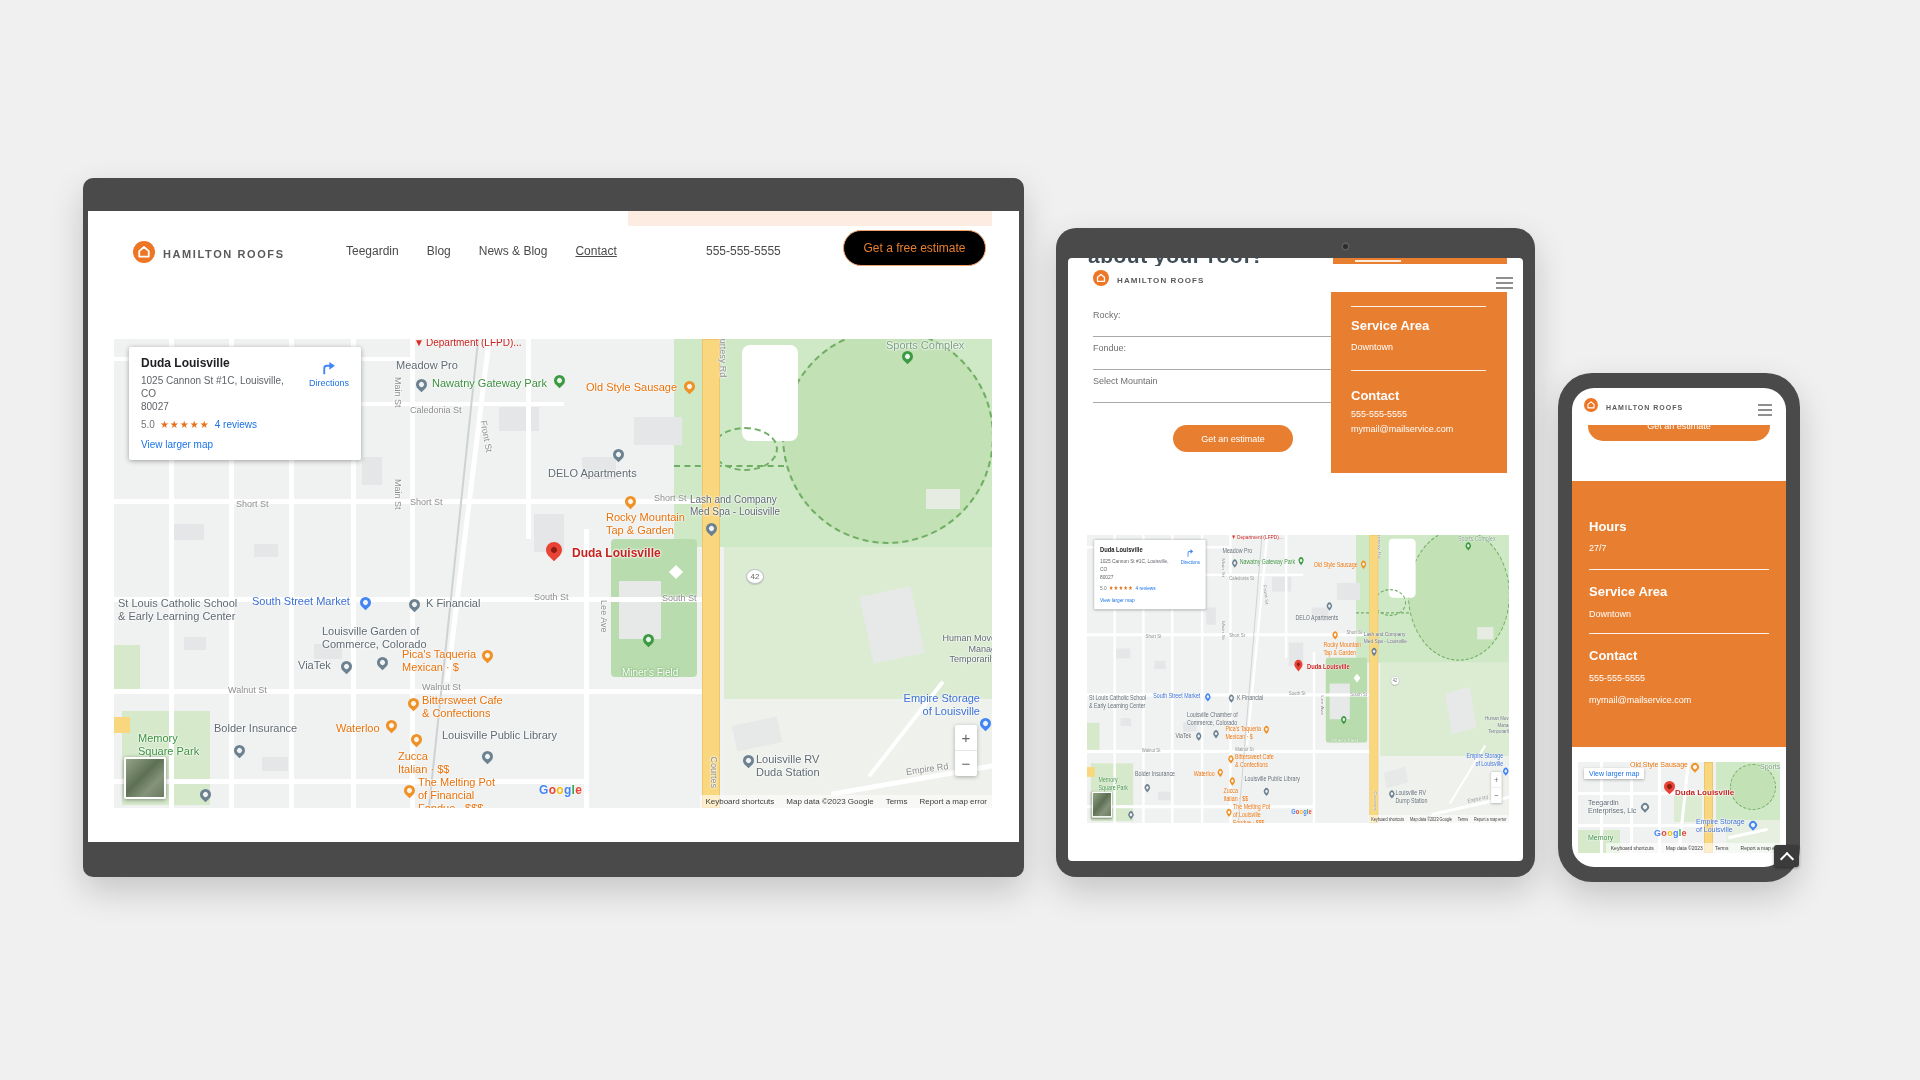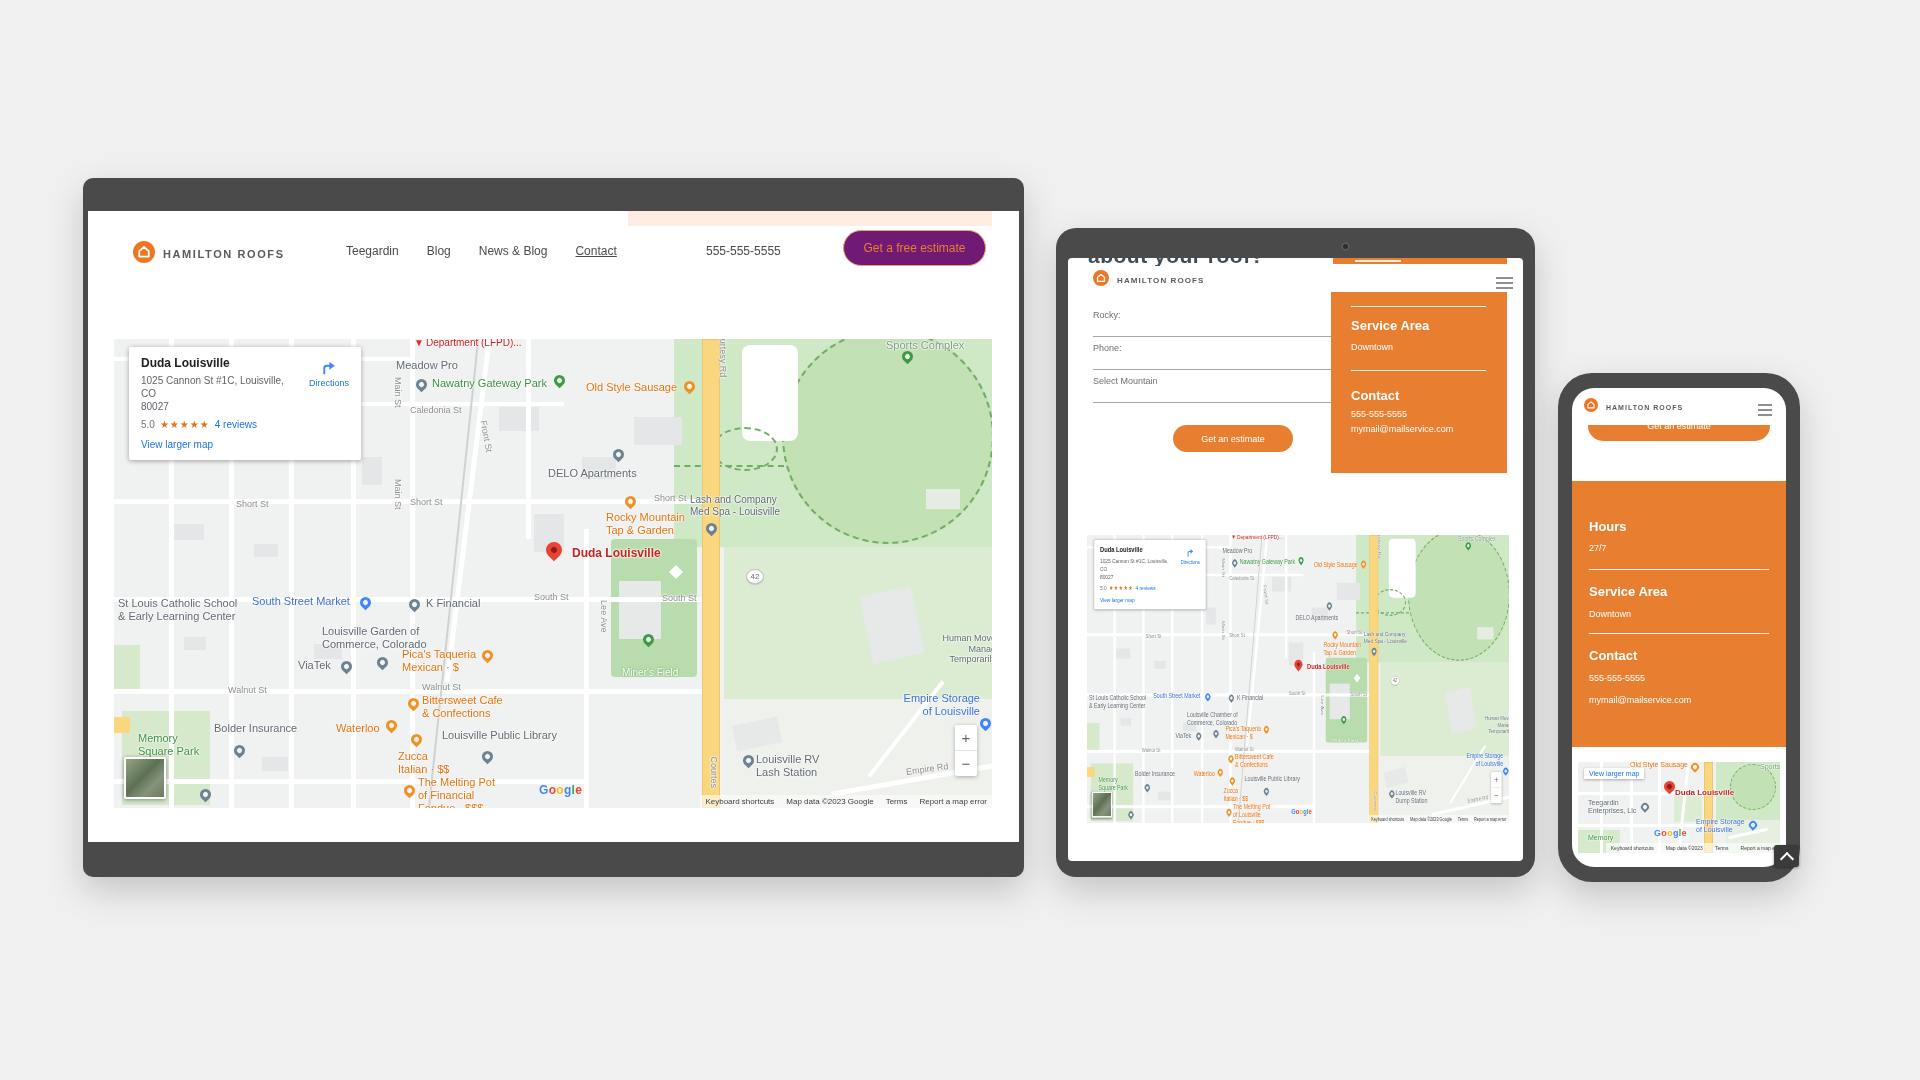--- a/index.html
+++ b/index.html
@@ -14,21 +14,21 @@
   .peach-strip{position:absolute;left:540px;top:0;width:364px;height:15px;background:#fcece1;}
   .site-header{position:absolute;left:0;top:0;width:100%;height:95px;}
   .logo{position:absolute;display:flex;align-items:center;gap:8px;}
   .logo-text{font-size:11px;font-weight:bold;letter-spacing:1.6px;color:#5a5a5a;white-space:nowrap;}
   .logo.sm .logo-text{font-size:8px;letter-spacing:1.1px;}
   .logo.xs .logo-text{font-size:7px;letter-spacing:1px;}
   .nav{position:absolute;left:258px;top:33px;display:flex;gap:28px;font-size:12px;color:#4a4a4a;}
   .nav a{cursor:pointer;}
   .nav a.active{text-decoration:underline;}
   .header-phone{position:absolute;left:618px;top:33px;font-size:12px;}
-  .cta-outline{position:absolute;left:755px;top:19px;width:143px;height:36px;background:#701a75;
+  .cta-outline{position:absolute;left:755px;top:19px;width:143px;height:36px;background:#000000;
      border:1px solid #f0a26c;border-radius:18px;color:#e87e2f;font-size:12px;
      font-family:"Liberation Sans",sans-serif;cursor:pointer;}
 
   
   .map{position:absolute;background:#f0f1f1;overflow:hidden;}
   .shp{position:absolute;box-sizing:border-box;}
   .map-label{position:absolute;white-space:pre-line;line-height:1.18;font-size:10px;
      text-shadow:0 0 2px #fff,0 0 2px #fff,0 0 3px #fff;pointer-events:none;}
   .lab-gray{color:#5f6a72;}
   .lab-green{color:#3d9140;}
@@ -216,21 +216,21 @@
 Square Park</div>
         <div class="map-label lab-orange" style="left: 284px; top: 411px; position: absolute; font-size: 11px;">Zucca
 Italian · $$</div>
         <div class="map-label lab-gray" style="left: 328px; top: 390px; position: absolute; font-size: 11px;">Louisville Public Library</div>
         <div class="map-label lab-orange" style="left: 304px; top: 437px; position: absolute; font-size: 11px;">The Melting Pot
 of Financial
 Fondue · $$$</div>
         <div class="map-label lab-blue" style="left: 786px; top: 353px; position: absolute; font-size: 11px; width: 80px; text-align: right;">Empire Storage
 of Louisville</div>
         <div class="map-label lab-gray" style="left: 642px; top: 414px; position: absolute; font-size: 11px;">Louisville RV
-Lash Station</div>
+Duda Station</div>
         <div class="map-label lab-street" style="left: 792px; top: 425px; position: absolute; transform: rotate(-8deg);">Empire Rd</div>
         <div class="map-label lab-gray" style="left: 812px; top: 294px; position: absolute; font-size: 9px; width: 70px; text-align: right;">Human Move
 Manag
 Temporarily</div>
         <div class="map-label lab-parkgray" style="left: 772px; top: 0px; position: absolute; font-size: 11px;">Sports Complex</div>
         <div class="map-label lab-street" style="left: 584px; top: 8px; position: absolute; transform: rotate(90deg);">Courtesy Rd</div>
         <div class="map-label lab-street" style="left: 584px; top: 428px; position: absolute; transform: rotate(90deg);">Courtes</div>
         <div class="map-label lab-field" style="left: 508px; top: 328px; position: absolute;">Miner's Field</div>
         <span class="flag-red" style="left: 300px; top: -2px; position: absolute;">▼</span>
         <span class="pin pin-gray" style="left: 302px; top: 40px; width: 11px; height: 11px; position: absolute;"></span>
@@ -305,21 +305,21 @@
       <span class="logo-text">HAMILTON ROOFS</span>
     </div>
     <div class="burger" style="position:absolute;left:428px;top:16px">
         <i></i>
         <i></i>
         <i></i>
       </div>
 
     <label class="tab-form-label" style="left:25px;top:52px">Rocky:</label>
     <input class="uline" style="left: 25px; top: 62px;">
-    <label class="tab-form-label" style="left:25px;top:85px">Phone:</label>
+    <label class="tab-form-label" style="left:25px;top:85px">Fondue:</label>
     <input class="uline" style="left: 25px; top: 95px;">
     <label class="tab-form-label" style="left:25px;top:118px">Select Mountain</label>
     <input class="uline" style="left: 25px; top: 128px;">
     <button class="cta-fill" style="left:105px;top:167px;width:120px;height:27px">Get an estimate</button>
 
     <aside class="info-panel" style="left:263px;top:34px;width:176px;height:181px">
       <hr class="ip-hr" style="position:absolute;left:20px;top:14px;width:135px">
       <div class="ip-h" style="position:absolute;left:20px;top:26px;font-size:13px">Service Area</div>
       <div class="ip-v" style="position:absolute;left:20px;top:50px">Downtown</div>
       <hr class="ip-hr" style="position:absolute;left:20px;top:78px;width:135px">

